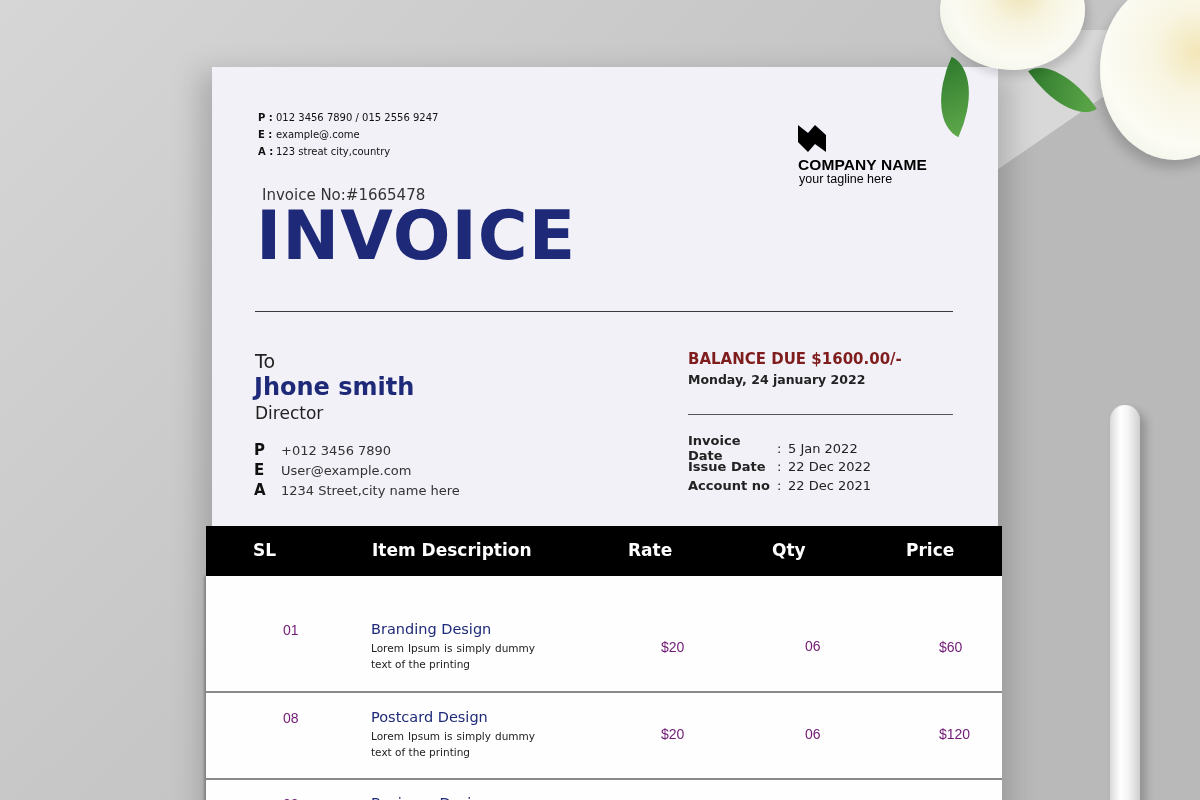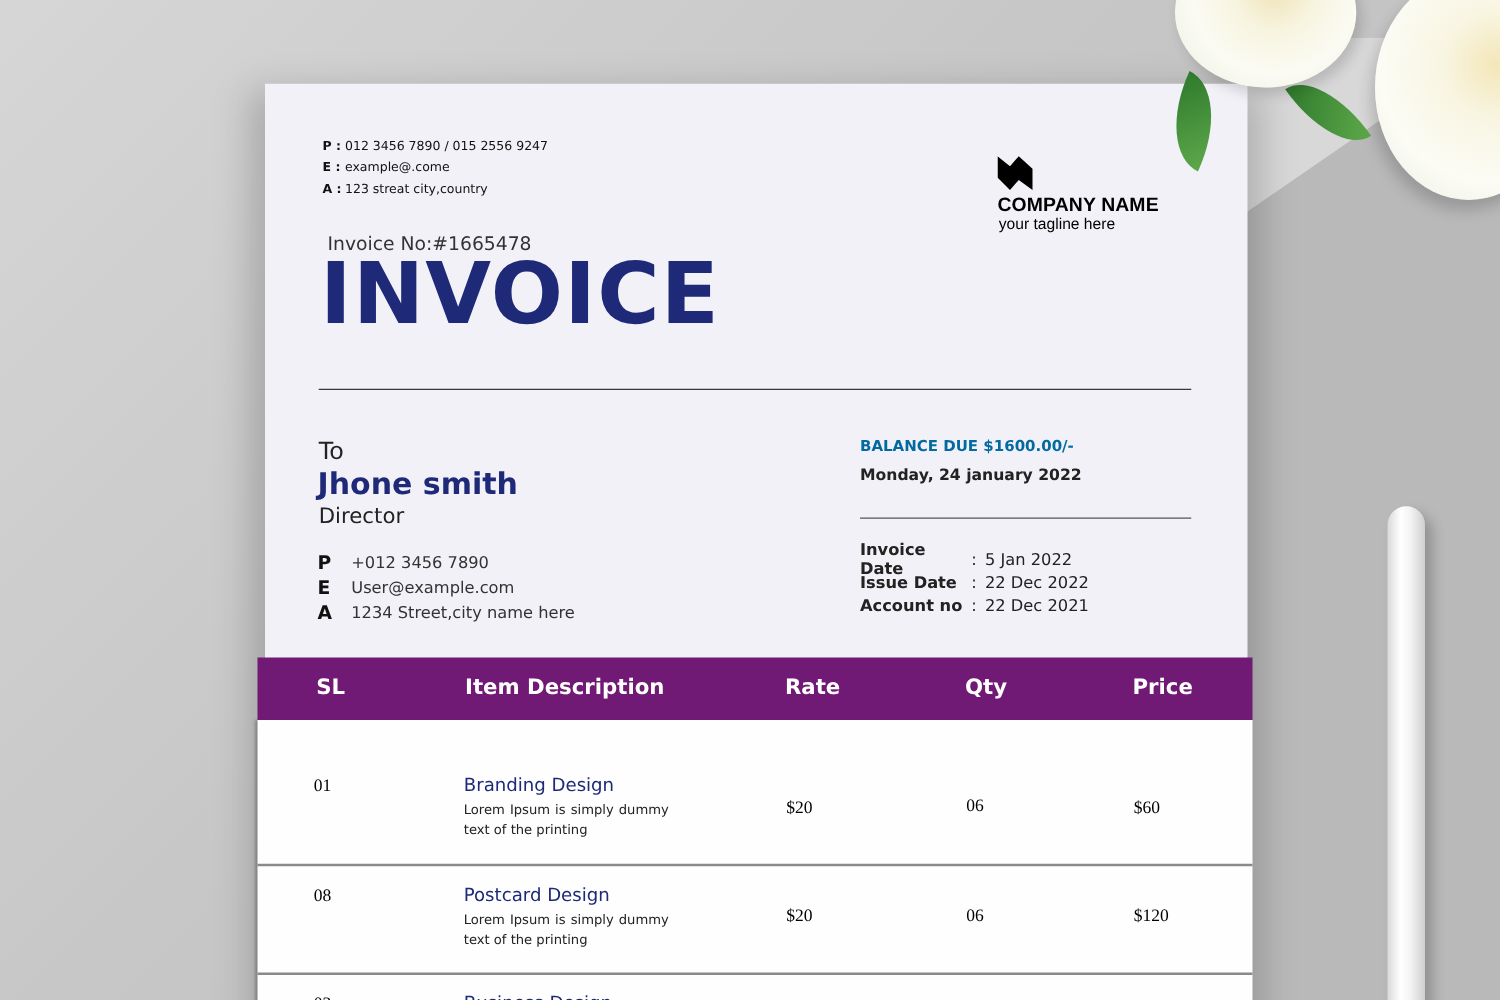--- a/index.html
+++ b/index.html
@@ -57,36 +57,36 @@
   }
   .rule { position: absolute; height: 1px; background: #3a3a3a; }
 
   .to { position: absolute; left: 255px; top: 350px; font-family: "DejaVu Sans", sans-serif; font-size: 19px; color: #222; }
   .client { position: absolute; left: 254px; top: 373px; font-family: "DejaVu Sans", sans-serif; font-weight: bold; font-size: 24px; color: #1e2a78; }
   .role { position: absolute; left: 255px; top: 403px; font-family: "DejaVu Sans", sans-serif; font-size: 17px; color: #222; }
   .client-contact { position: absolute; left: 254px; top: 440px; font-family: "DejaVu Sans", sans-serif; font-size: 13px; color: #333; }
   .client-contact .row { display: flex; height: 20px; align-items: center; }
   .client-contact .k { width: 27px; font-weight: bold; font-size: 15px; color: #111; }
 
-  .balance { position: absolute; left: 688px; top: 350px; font-family: "DejaVu Sans", sans-serif; font-weight: bold; font-size: 12px; color: #0369a1; }
+  .balance { position: absolute; left: 688px; top: 350px; font-family: "DejaVu Sans", sans-serif; font-weight: bold; font-size: 15px; color: #7f1d1d; }
   .due-date { position: absolute; left: 688px; top: 372px; font-family: "DejaVu Sans", sans-serif; font-weight: bold; font-size: 12.5px; color: #222; }
   .meta { position: absolute; left: 688px; top: 439px; font-family: "DejaVu Sans", sans-serif; font-size: 13px; color: #222; }
   .meta .row { display: flex; height: 18.5px; align-items: center; }
   .meta .k { font-weight: bold; width: 89px; }
   .meta .sep { width: 11px; }
 
   .thead {
     position: absolute; left: 206px; top: 526px; width: 796px; height: 50px;
-    background: #701a75; color: #fff;
+    background: #000000; color: #fff;
     font-family: "DejaVu Sans", sans-serif; font-weight: bold; font-size: 17px;
   }
   .thead span { position: absolute; top: 14px; }
 
   .row-line { position: absolute; left: 206px; width: 796px; height: 2px; background: #8a8a8a; }
-  .cell { position: absolute; font-family: Liberation Serif, serif; font-size: 14px; color: #000000; }
+  .cell { position: absolute; font-family: Liberation Sans, sans-serif; font-size: 14px; color: #701a75; margin-left: 32px; }
   .item-name { position: absolute; font-family: "DejaVu Sans", sans-serif; font-size: 14.5px; color: #1e2a78; }
   .item-desc { position: absolute; font-family: "DejaVu Sans", sans-serif; font-size: 10.5px; color: #222; line-height: 16px; width: 164px; text-align: justify; text-align-last: left; }
 
   
   .rose { position: absolute; border-radius: 50%; }
   .leaf { position: absolute; background: linear-gradient(135deg, #2f7a2d, #5ea84a); border-radius: 0 100% 0 100%; }
 
   
   .pen {
     position: absolute; left: 1110px; top: 405px; width: 30px; height: 400px;

